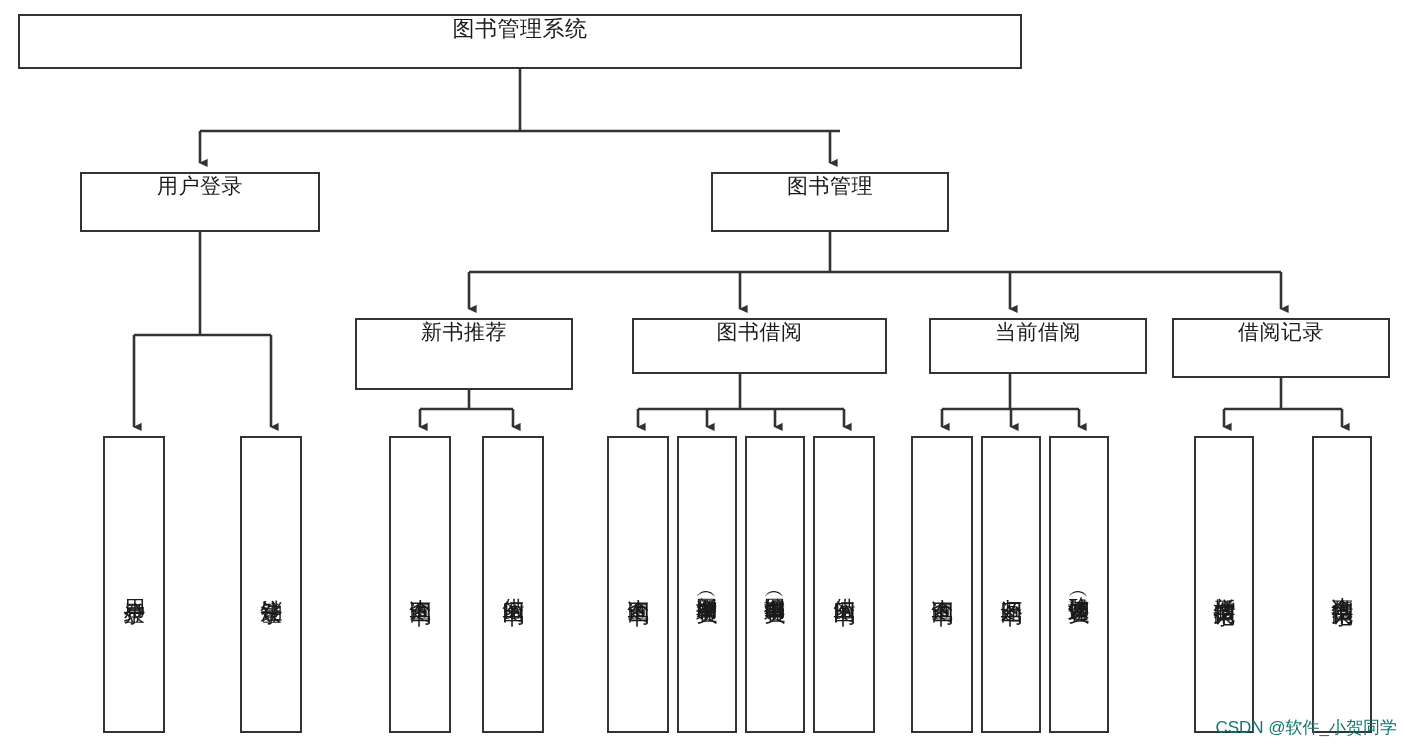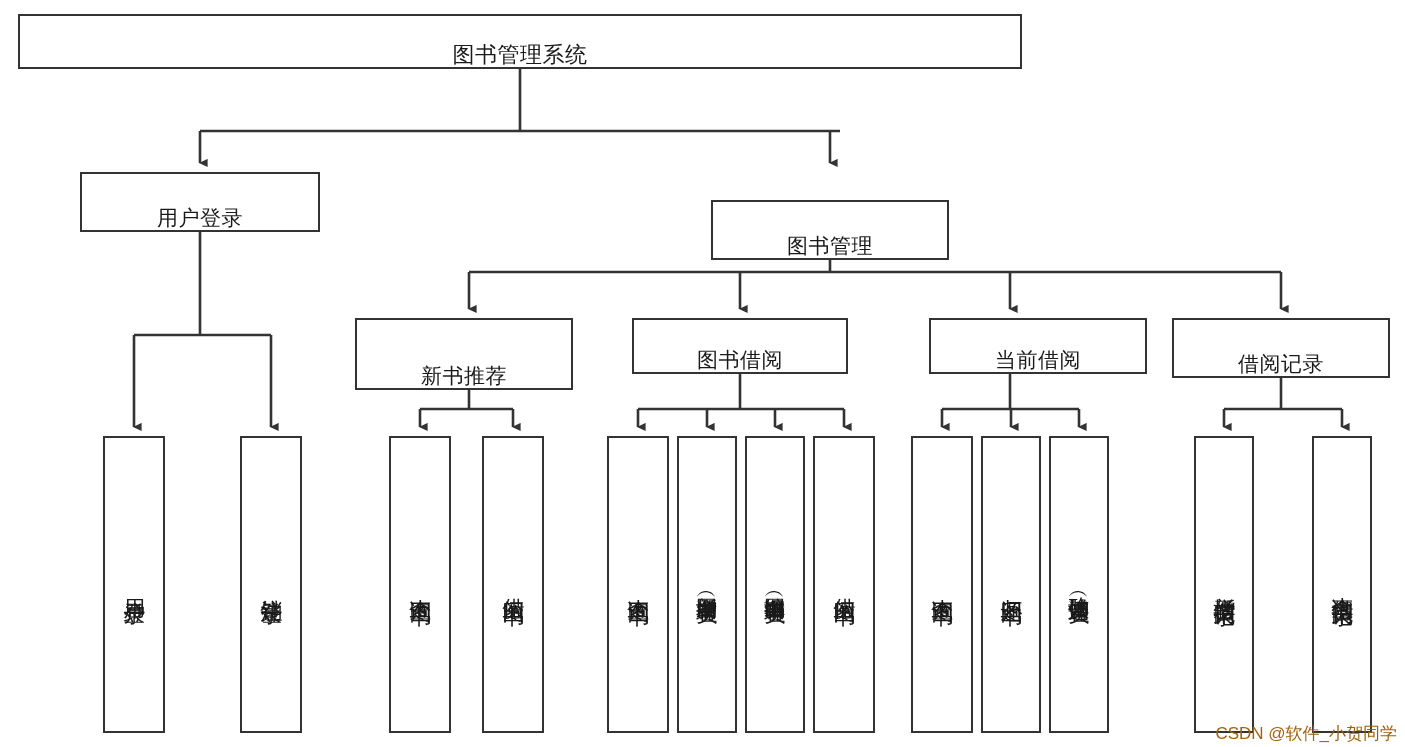--- a/index.html
+++ b/index.html
@@ -24,43 +24,43 @@
     height: 747px;
   }
 
   
   .node {
     position: absolute;
     box-sizing: border-box;
     background: #ffffff;
     border: 2.5px solid #333333;
     display: flex;
-    align-items: flex-end;
+    align-items: flex-start;
     justify-content: center;
     z-index: 3;
   }
   .node-label {
     font-size: 21px;
     line-height: 1.15;
     color: #1a1a1a;
     letter-spacing: 0.5px;
     white-space: nowrap;
   }
 
   
   #node-root { left: 18px; top: 14px; width: 1004px; height: 55px; }
   #node-root .node-label { font-size: 22px; }
 
   
   #node-user-login { left: 80px;  top: 172px; width: 240px; height: 60px; }
-  #node-book-mgmt  { left: 711px; top: 172px; width: 238px; height: 60px; margin-top: 28px; }
+  #node-book-mgmt  { left: 711px; top: 172px; width: 238px; height: 60px; }
 
   
   #node-new-book-rec { left: 355px;  top: 318px; width: 218px; height: 72px; font-family: Liberation Serif, serif; }
-  #node-book-borrow  { left: 632px;  top: 318px; width: 216px; height: 56px; }
+  #node-book-borrow  { left: 632px;  top: 318px; width: 255px; height: 56px; }
   #node-current-loan { left: 901px;  top: 318px; width: 218px; height: 56px; margin-left: 28px; }
   #node-loan-record  { left: 1172px; top: 318px; width: 218px; height: 60px; }
 
   
   .leaf {
     position: absolute;
     box-sizing: border-box;
     background: #ffffff;
     border: 2.5px solid #333333;
     top: 436px;
@@ -102,23 +102,23 @@
 
   
   #leaf-5 .leaf-label,
   #leaf-6 .leaf-label,
   #leaf-10 .leaf-label { font-size: 21px; letter-spacing: 1px; }
 
   
   #watermark {
     position: absolute;
     right: 8px;
-    bottom: 2px;
+    bottom: 8px;
     font-size: 17px;
-    color: #a16207;
+    color: #0f766e;
     z-index: 5;
     white-space: nowrap;
     user-select: none;
   }
 </style>
 </head>
 <body>
 
 <svg id="diagram-canvas" viewBox="0 0 1405 747" xmlns="http://www.w3.org/2000/svg">
   <defs>

